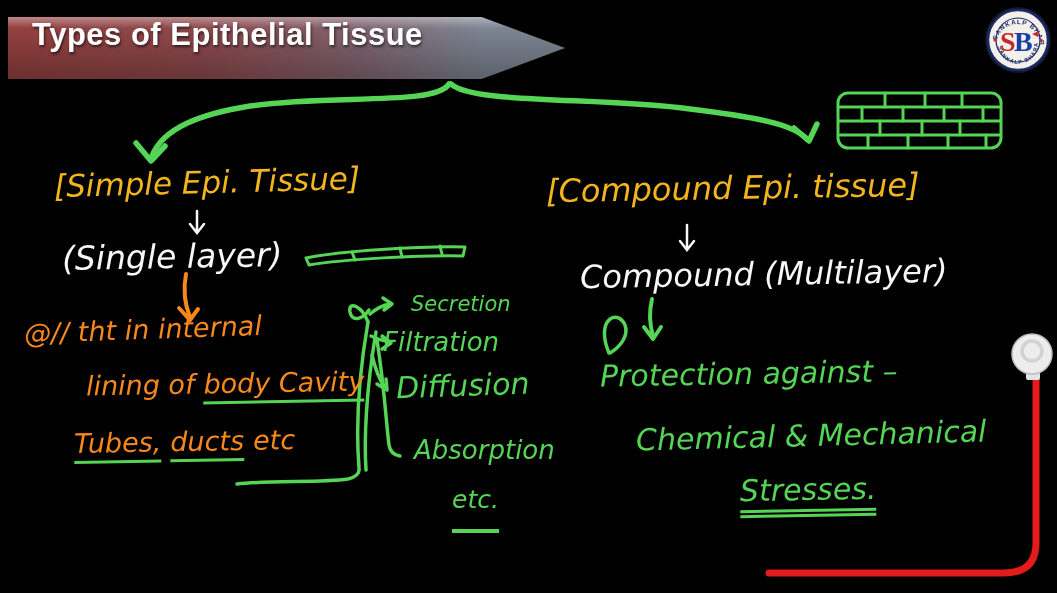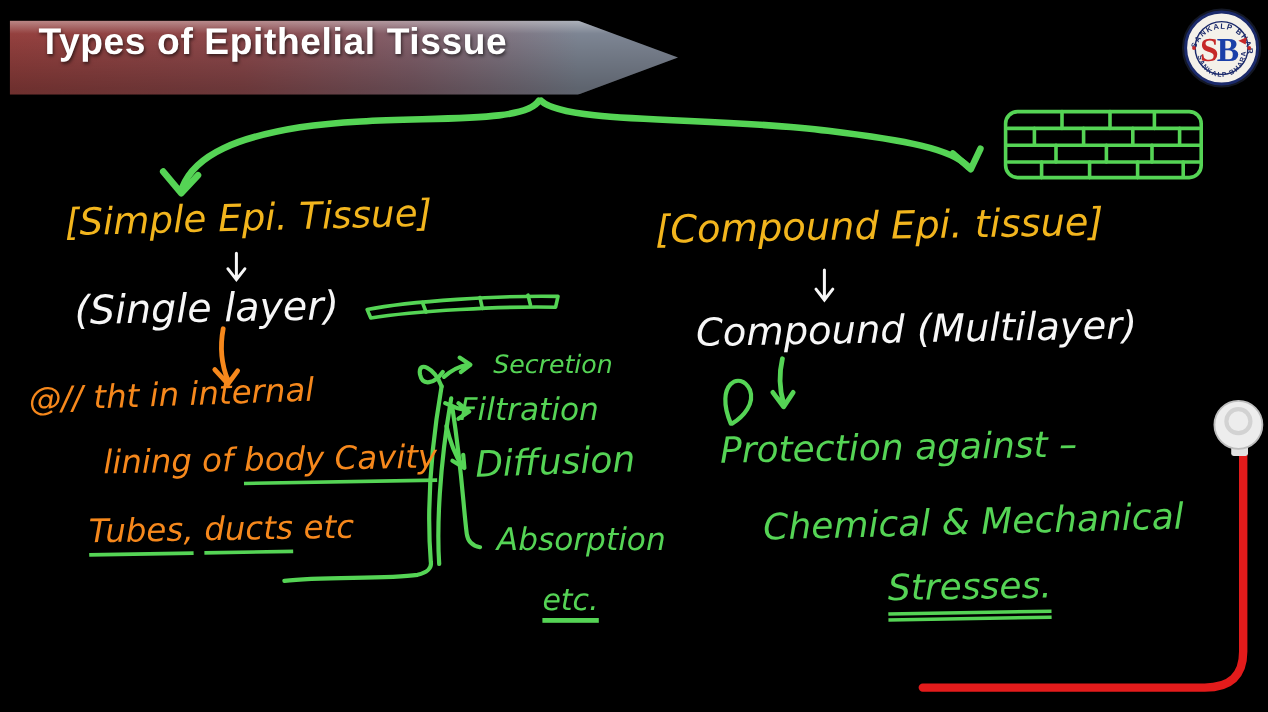--- a/index.html
+++ b/index.html
@@ -26,21 +26,21 @@
   #single-layer{left:62px;top:240px;font-size:33px;transform:rotate(-1deg);}
   #note1{left:24px;top:316px;font-size:27px;transform:rotate(-2deg);}
   #note2{left:86px;top:370px;font-size:27px;transform:rotate(-1deg);}
   #note3{left:74px;top:428px;font-size:27px;transform:rotate(-1deg);}
   .u-green{border-bottom:3px solid #55d455;padding-bottom:2px;}
   .sp{margin-right:9px;}
   #fn-0{left:411px;top:293px;font-size:21px;}
   #fn-1{left:383px;top:329px;font-size:26px;text-align:center;}
   #fn-2{left:396px;top:370px;font-size:30px;transform:rotate(-2deg);}
   #fn-3{left:402px;top:437px;font-size:26px;margin-left:12px;}
-  #fn-etc{left:452px;top:487px;font-size:25px;border-bottom:4px solid #55d455;padding-bottom:2px;}
+  #fn-etc{left:452px;top:487px;font-size:25px;border-bottom:4px solid #55d455;padding-bottom:16px;}
   #compound-head{left:546px;top:172px;font-size:32px;transform:rotate(-1deg);}
   #compound-sub{left:580px;top:258px;font-size:32px;transform:rotate(-1deg);}
   #prot1{left:600px;top:358px;font-size:30px;transform:rotate(-1deg);}
   #prot2{left:636px;top:420px;font-size:30px;transform:rotate(-1.5deg);}
   #prot3{left:740px;top:474px;font-size:30px;border-bottom:8px double #55d455;padding-bottom:3px;transform:rotate(-1deg);}
   svg .g{stroke:#55d455;fill:none;stroke-linecap:round;stroke-linejoin:round;}
 </style>
 </head>
 <body>
 

